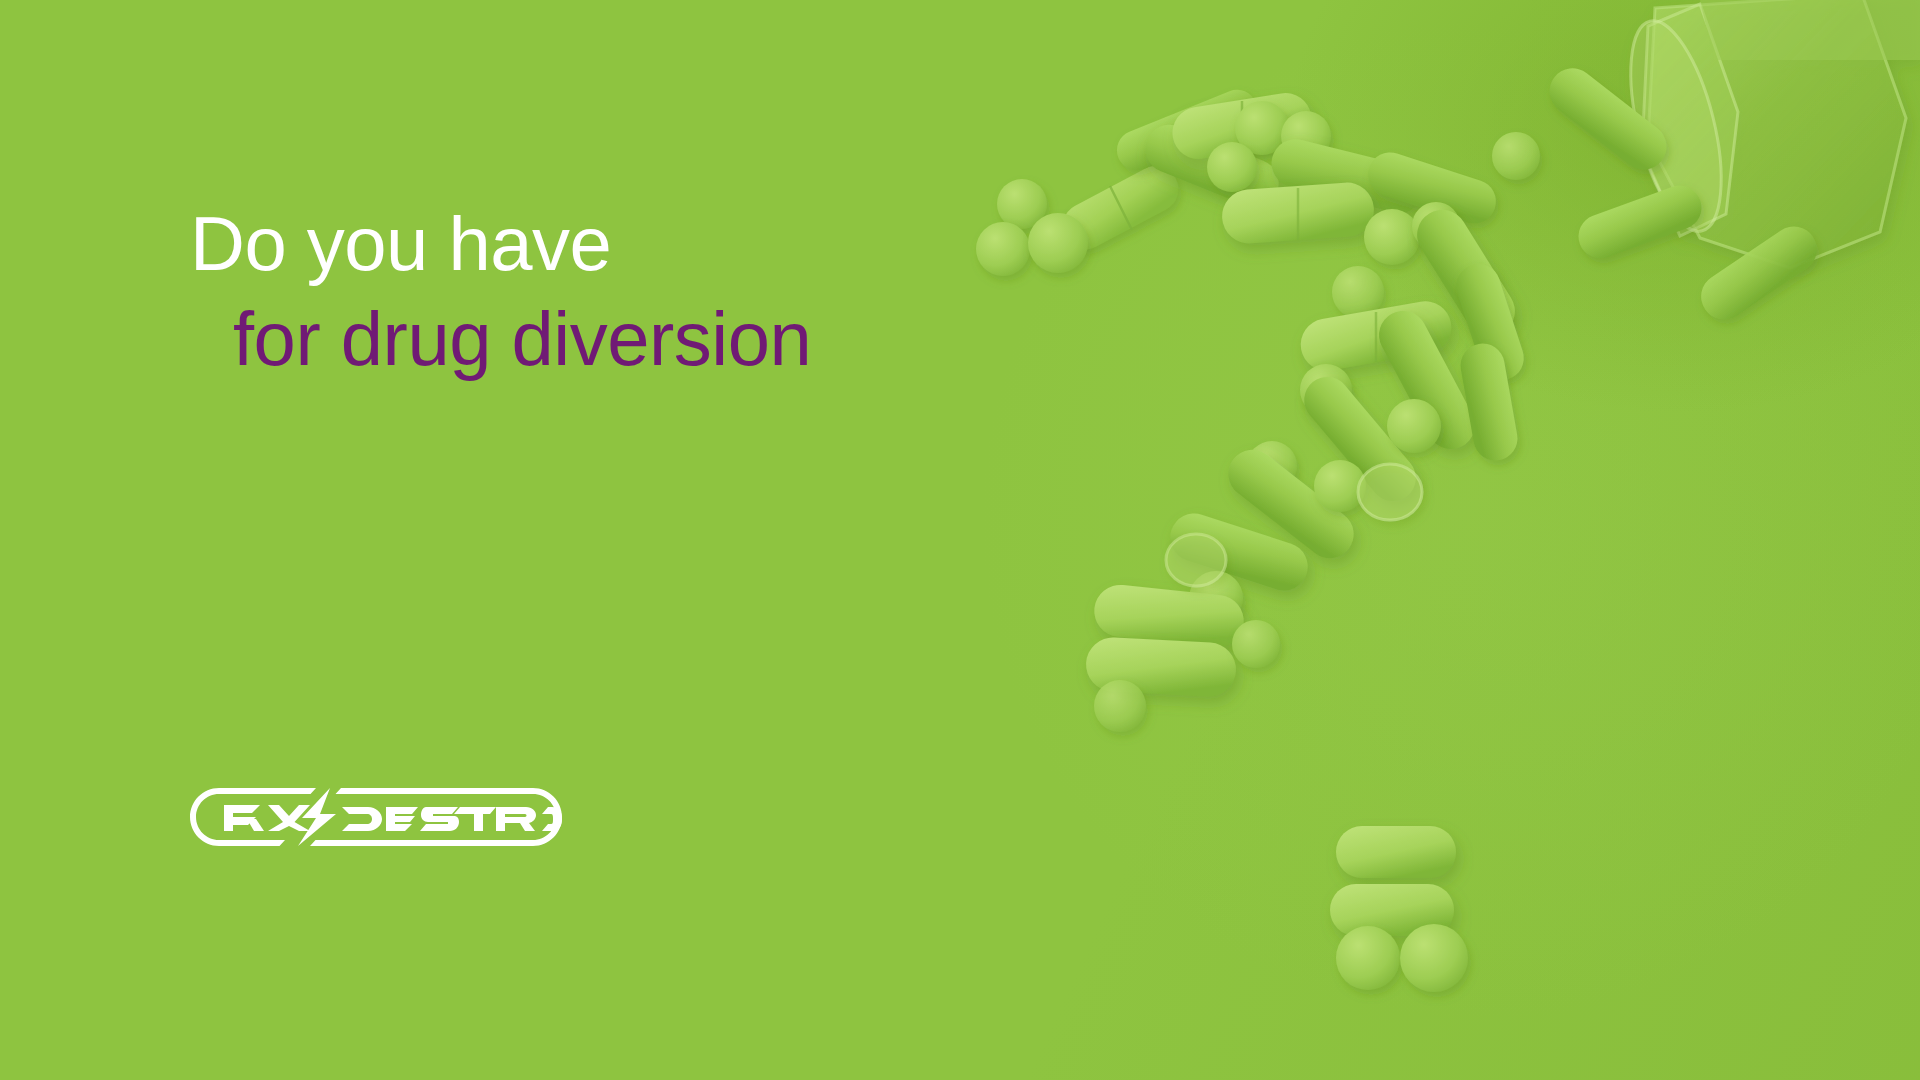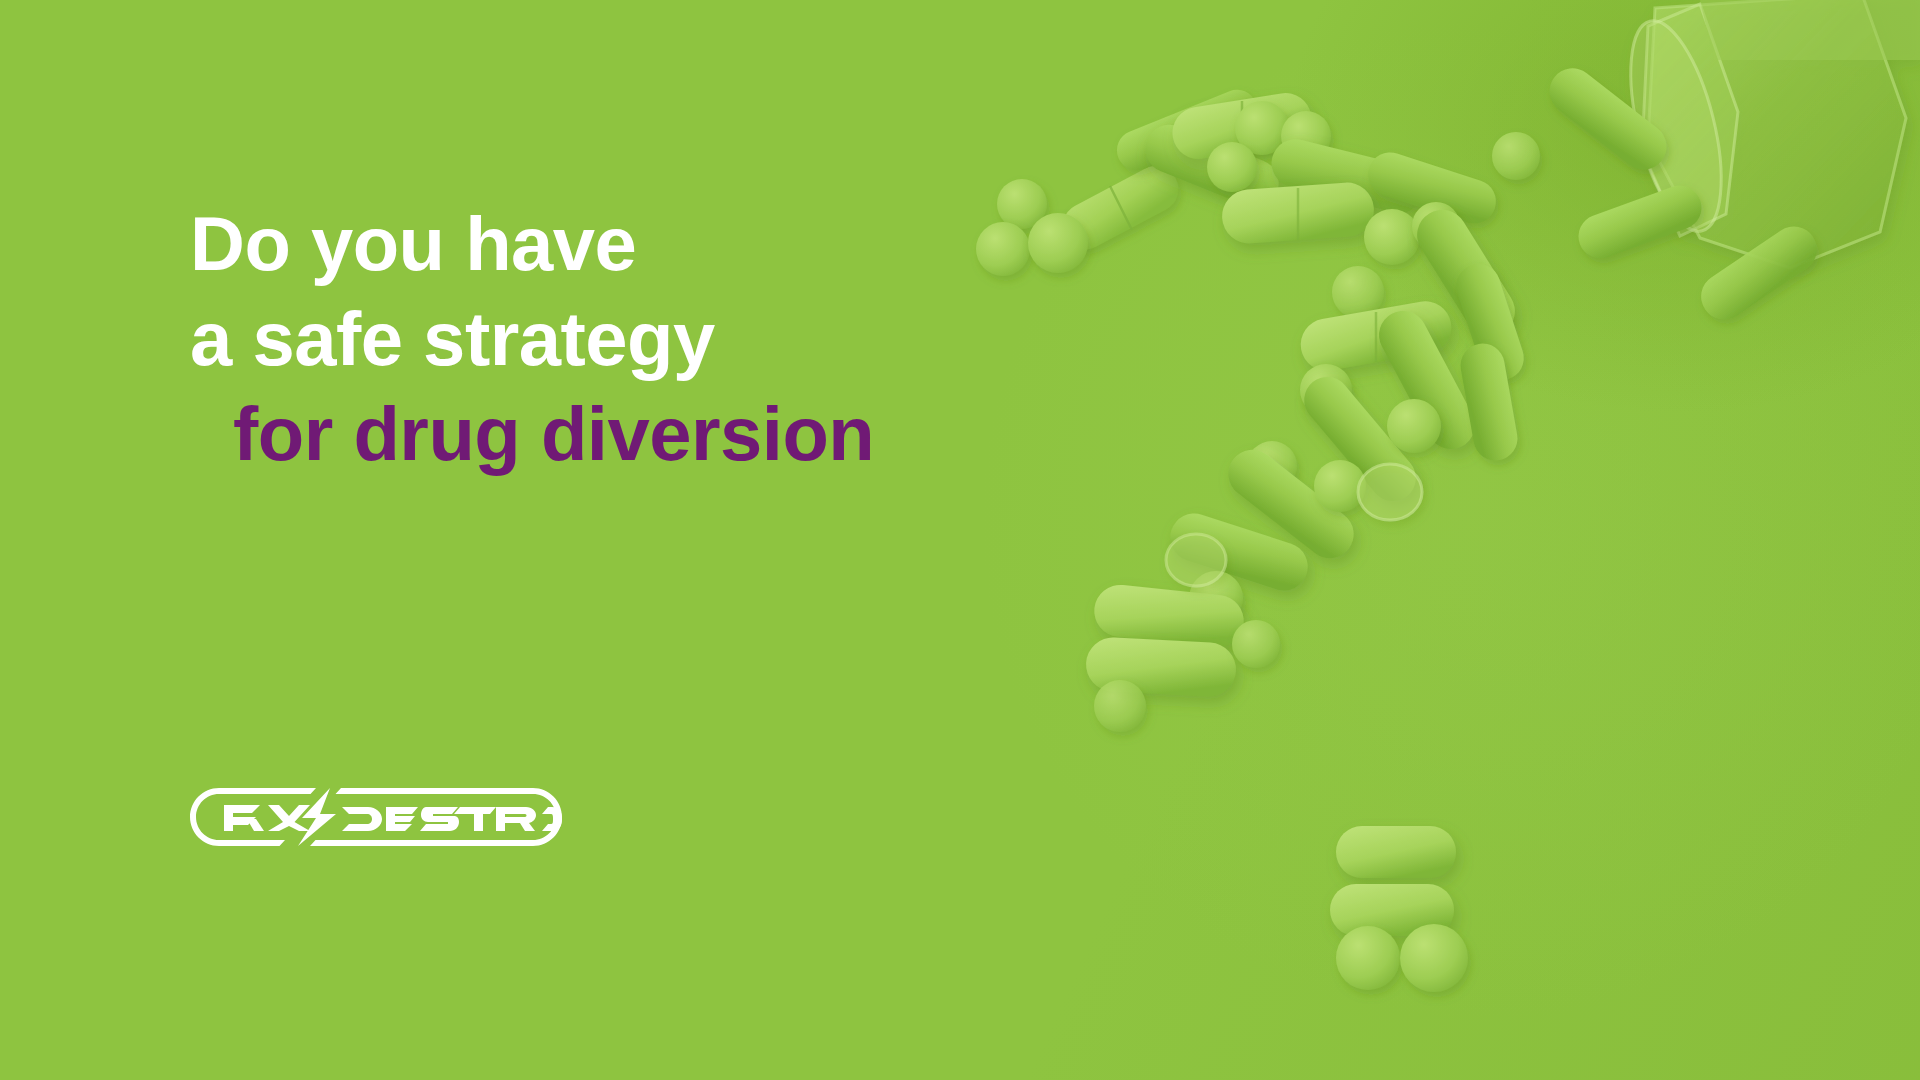--- a/index.html
+++ b/index.html
@@ -38,21 +38,21 @@
   .headline {
     position:absolute;
     left:190px;
     top:196px;
     width:860px;
   }
   .headline .line {
     display:block;
     font-size:76px;
     line-height:95px;
-    font-weight:700;
+    font-weight:400;
     letter-spacing:-0.5px;
     white-space:nowrap;
   }
   .line.white { color:#ffffff; }
   .line.blue  { color:#701a75;margin-left:43px; }
 
   
   .logo {
     position:absolute;
     left:190px;
@@ -255,21 +255,20 @@
           <g filter="url(#tinyShadow)">
             <circle cx="1434" cy="958" r="34" fill="url(#gRound)"></circle>
           </g>
         </g>
       </g>
     </svg>
   </div>
 
   <h1 class="headline">
     <span class="line white">Do you have</span>
-    <span class="line white">a safe strategy</span>
     <span class="line blue">for drug diversion</span>
   </h1>
 
   <div class="logo" role="img" aria-label="RX DESTROYER">
     <svg viewBox="0 0 372 58" xmlns="http://www.w3.org/2000/svg">
       <g fill="#ffffff">
 
         <g>
 
           <path d="M29 0 H126 L120.5 6 H29 C16.3 6 6 16.3 6 29 C6 41.7 16.3 52 29 52

